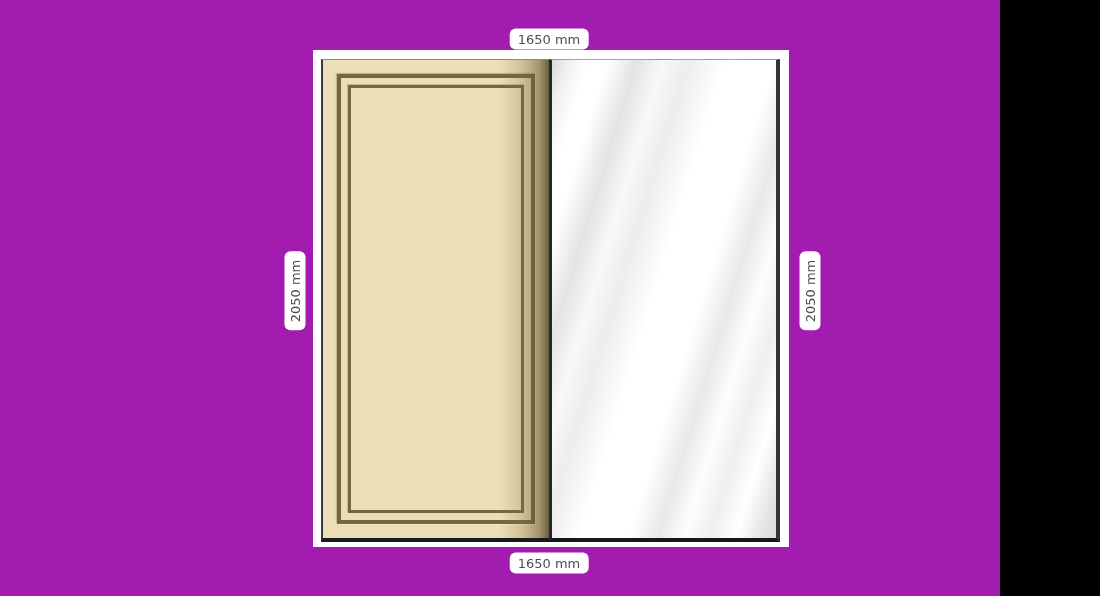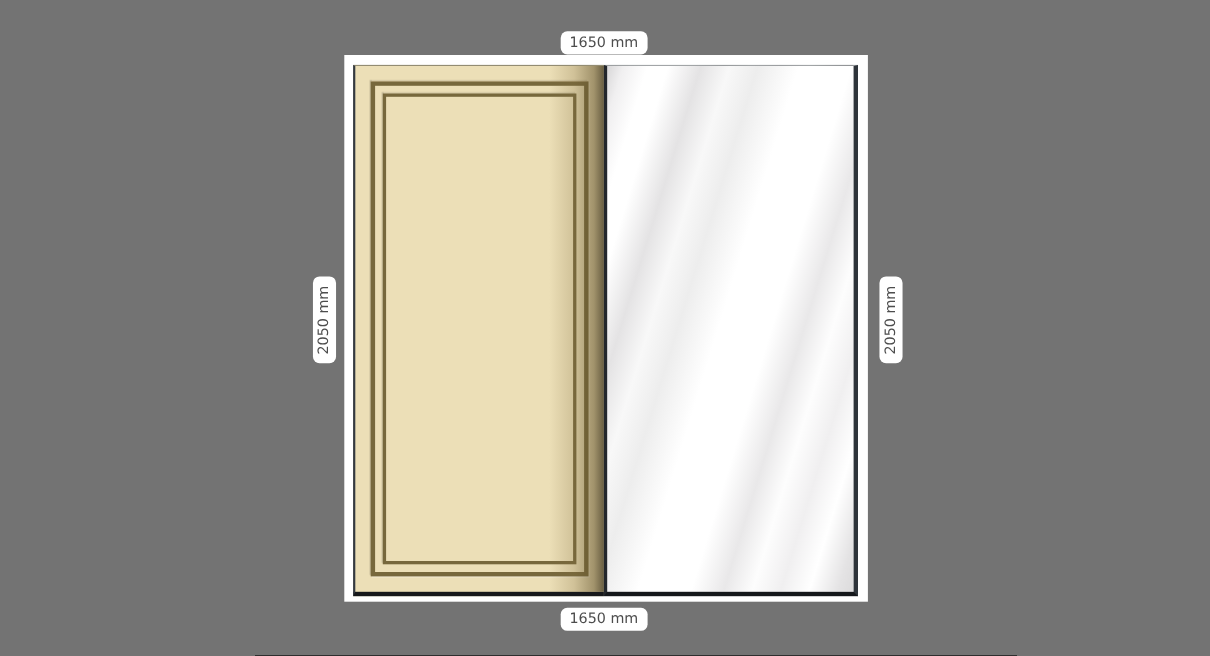--- a/index.html
+++ b/index.html
@@ -7,23 +7,23 @@
     padding: 0;
     background: #000000;
     width: 1100px;
     height: 596px;
     overflow: hidden;
     font-family: "DejaVu Sans", "Liberation Sans", sans-serif;
   }
 
   .canvas {
     position: relative;
-    width: 1100px;
+    width: 1000px;
     height: 596px;
-    background: #737373;
+    background: #a21caf;
   }
 
   
   .frame {
     position: absolute;
     left: 313px;
     top: 50px;
     width: 476px;
     height: 497px;
     background: #ffffff;

